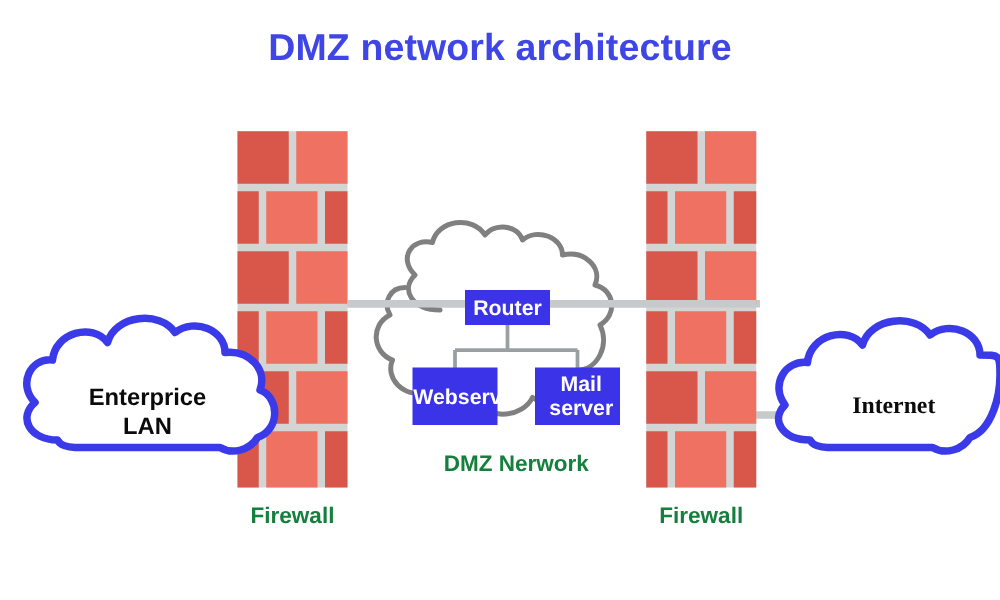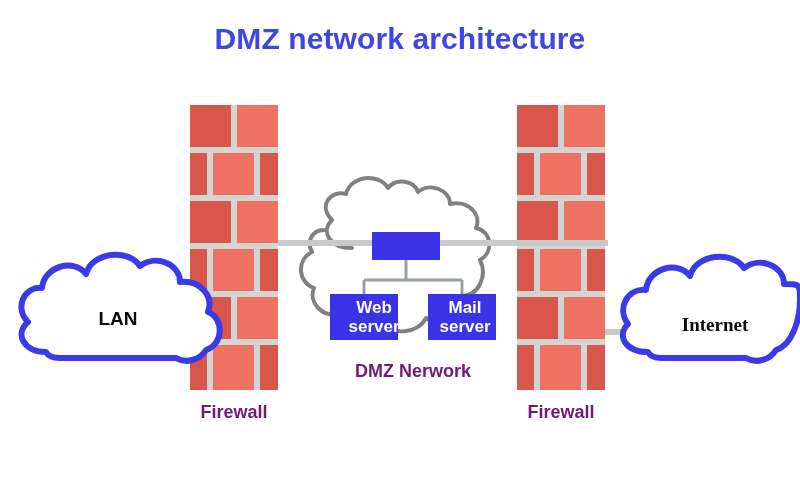--- a/index.html
+++ b/index.html
@@ -53,21 +53,21 @@
     line-height: 19px;
     text-align: center;
     display: flex;
     align-items: center;
     justify-content: center;
     pointer-events: none;
   }
 
   .caption {
     position: absolute;
-    color: #701a75;
+    color: #15803d;
     font-weight: bold;
     font-size: 18px;
     text-align: center;
     line-height: 21px;
   }
 
   .cloud-text {
     position: absolute;
     color: #0b0b0b;
     font-weight: bold;
@@ -197,29 +197,33 @@
                C 800 284 800 284 800 300
                C 800 316 794 344 776 350
                C 770 360 756 364 746 358
                L 662 358
                C 656 358 650 356 648 352 Z" fill="#ffffff" stroke="#3a3ae8" stroke-width="6" stroke-linejoin="round"></path>
     </g>
 
   </svg>
 
   <div class="cloud-text" style="left:34px; top:307px; width:168px;">
+    <div>Enterprice</div>
     <div>LAN</div>
   </div>
 
   <div class="cloud-text" style="left:630px; top:313px; width:170px;font-family:Liberation Serif, serif;">
     <div>Internet</div>
   </div>
 
-
-  <div class="node-label" style="left:330px; top:294px; width:88px; height:46px; flex-direction:column;">
+  <div class="node-label" style="left:372px; top:232px; width:68px; height:28px;">
+    <span>Router</span>
+  </div>
+
+  <div class="node-label" style="left:330px; top:294px; width:88px; height:46px; flex-direction:row;">
     <span>Web</span>
     <span>server</span>
   </div>
 
   <div class="node-label" style="left:428px; top:294px; width:74px; height:46px; flex-direction:column;">
     <span>Mail</span>
     <span>server</span>
   </div>
 
   <div class="caption" style="left:316px; top:361px; width:194px;">DMZ Nerwork</div>

